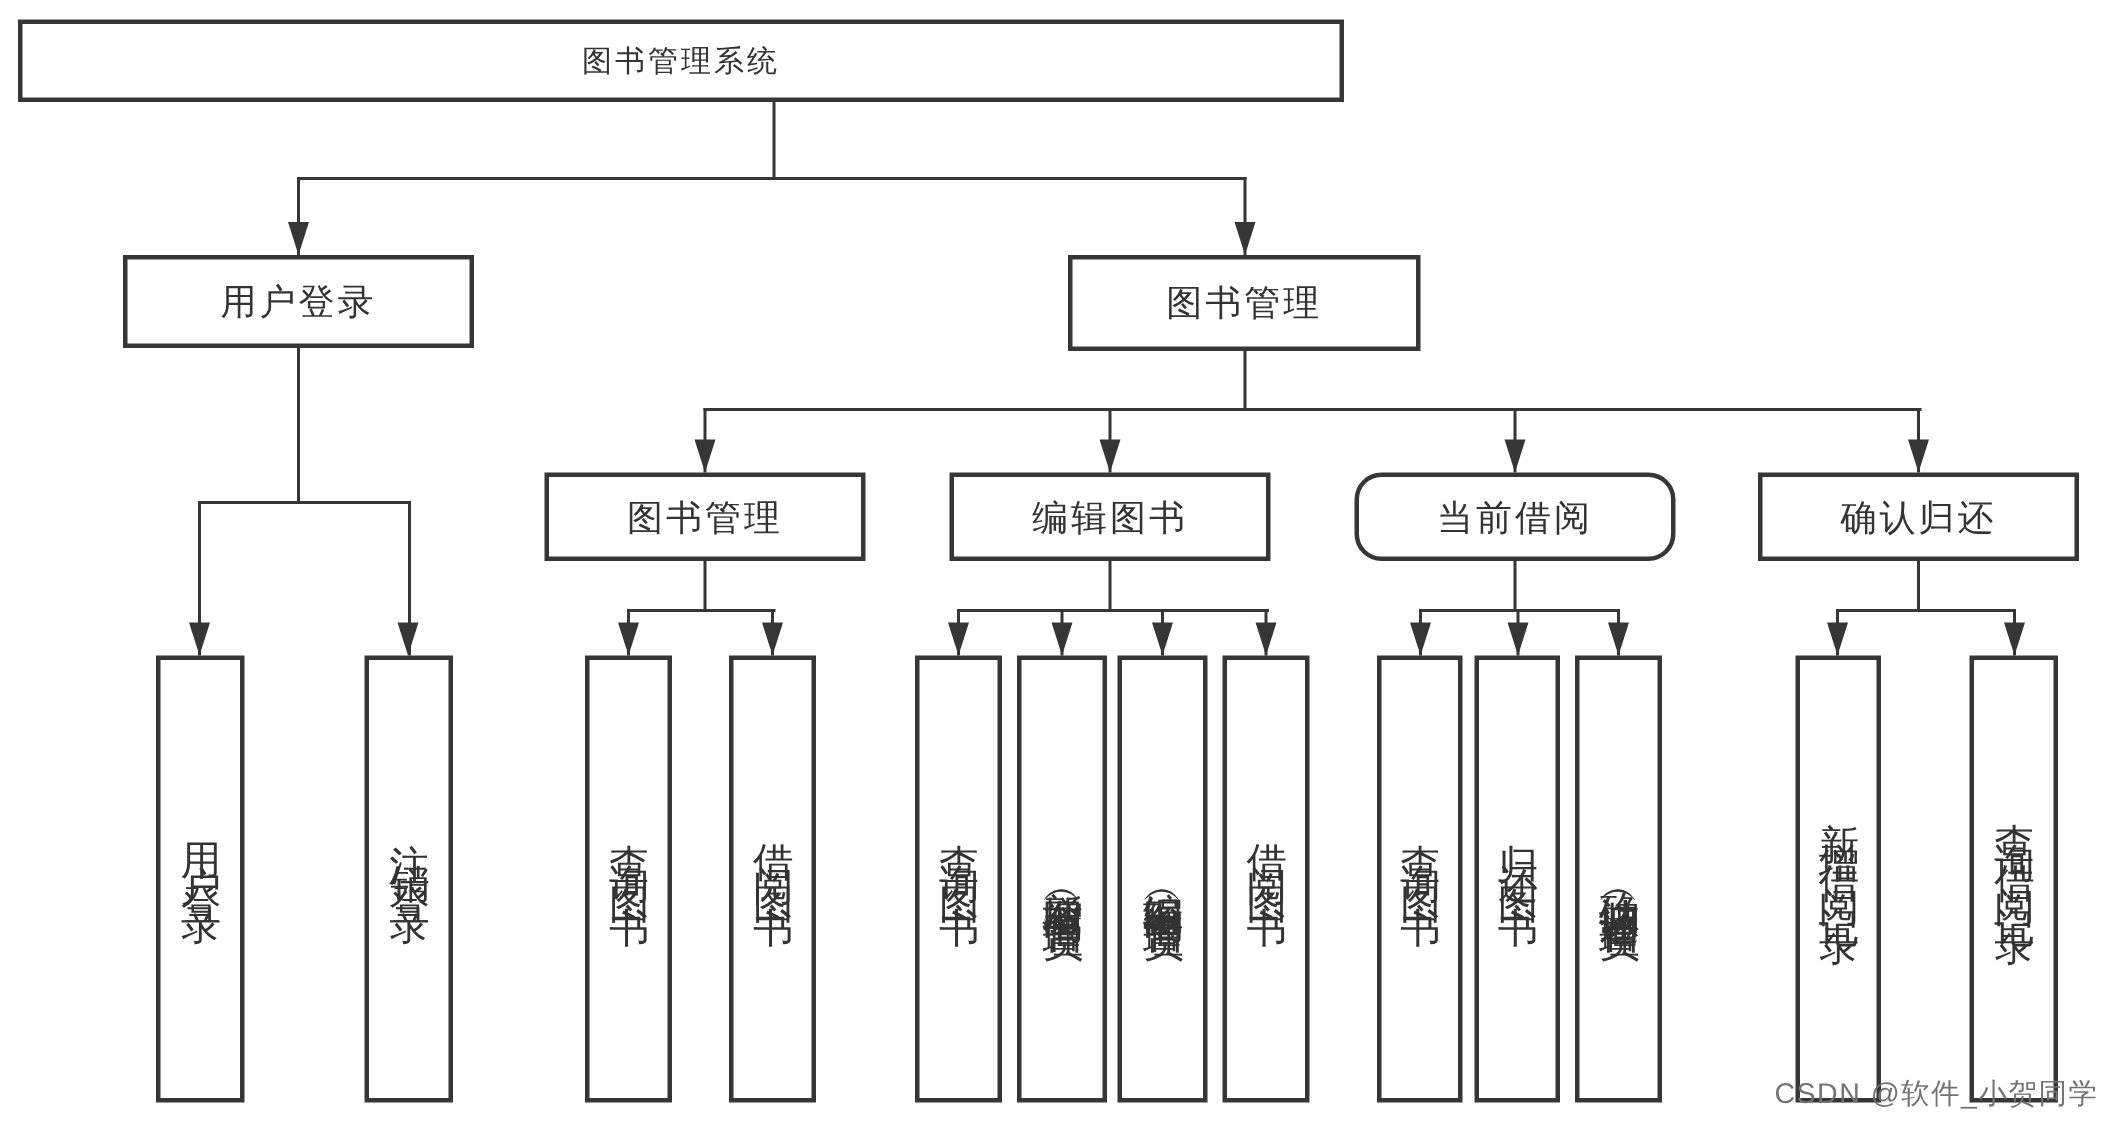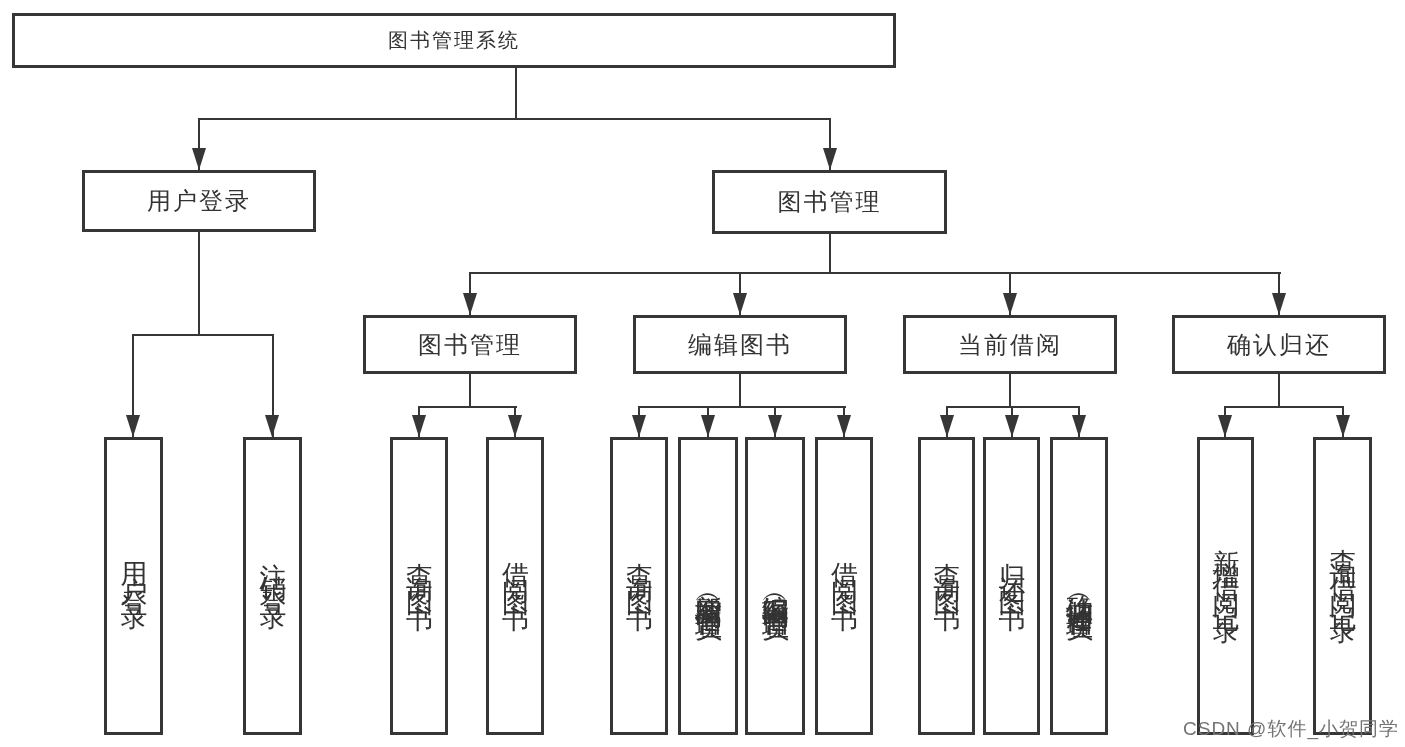--- a/index.html
+++ b/index.html
@@ -58,21 +58,21 @@
     z-index: 10;
     letter-spacing: 1px;
   }
   
   .n-root  { left: 12px;   top: 13px;  width: 884px; height: 55px; }
   .n-l2a   { left: 82px;   top: 170px; width: 234px;  height: 62px; }
   .n-l2b   { left: 712px;  top: 170px; width: 235px;  height: 64px; }
   .n-l3    { top: 315px; height: 59px; width: 214px; }
   .n-l3a   { left: 363px; }
   .n-l3b   { left: 633px; }
-  .n-l3c   { left: 903px; }
+  .n-l3c   { left: 903px; border-radius: 18px; }
   .n-l3d   { left: 1172px; }
   .lf1  { left: 104px;  width: 59px; }
   .lf2  { left: 243px;  width: 59px; }
   .lf3  { left: 390px;  width: 58px; }
   .lf4  { left: 486px;  width: 58px; }
   .lf5  { left: 610px;  width: 58px; }
   .lf6  { left: 678px;  width: 60px; }
   .lf7  { left: 745px;  width: 60px; }
   .lf8  { left: 815px;  width: 58px; }
   .lf9  { left: 918px;  width: 57px; }

